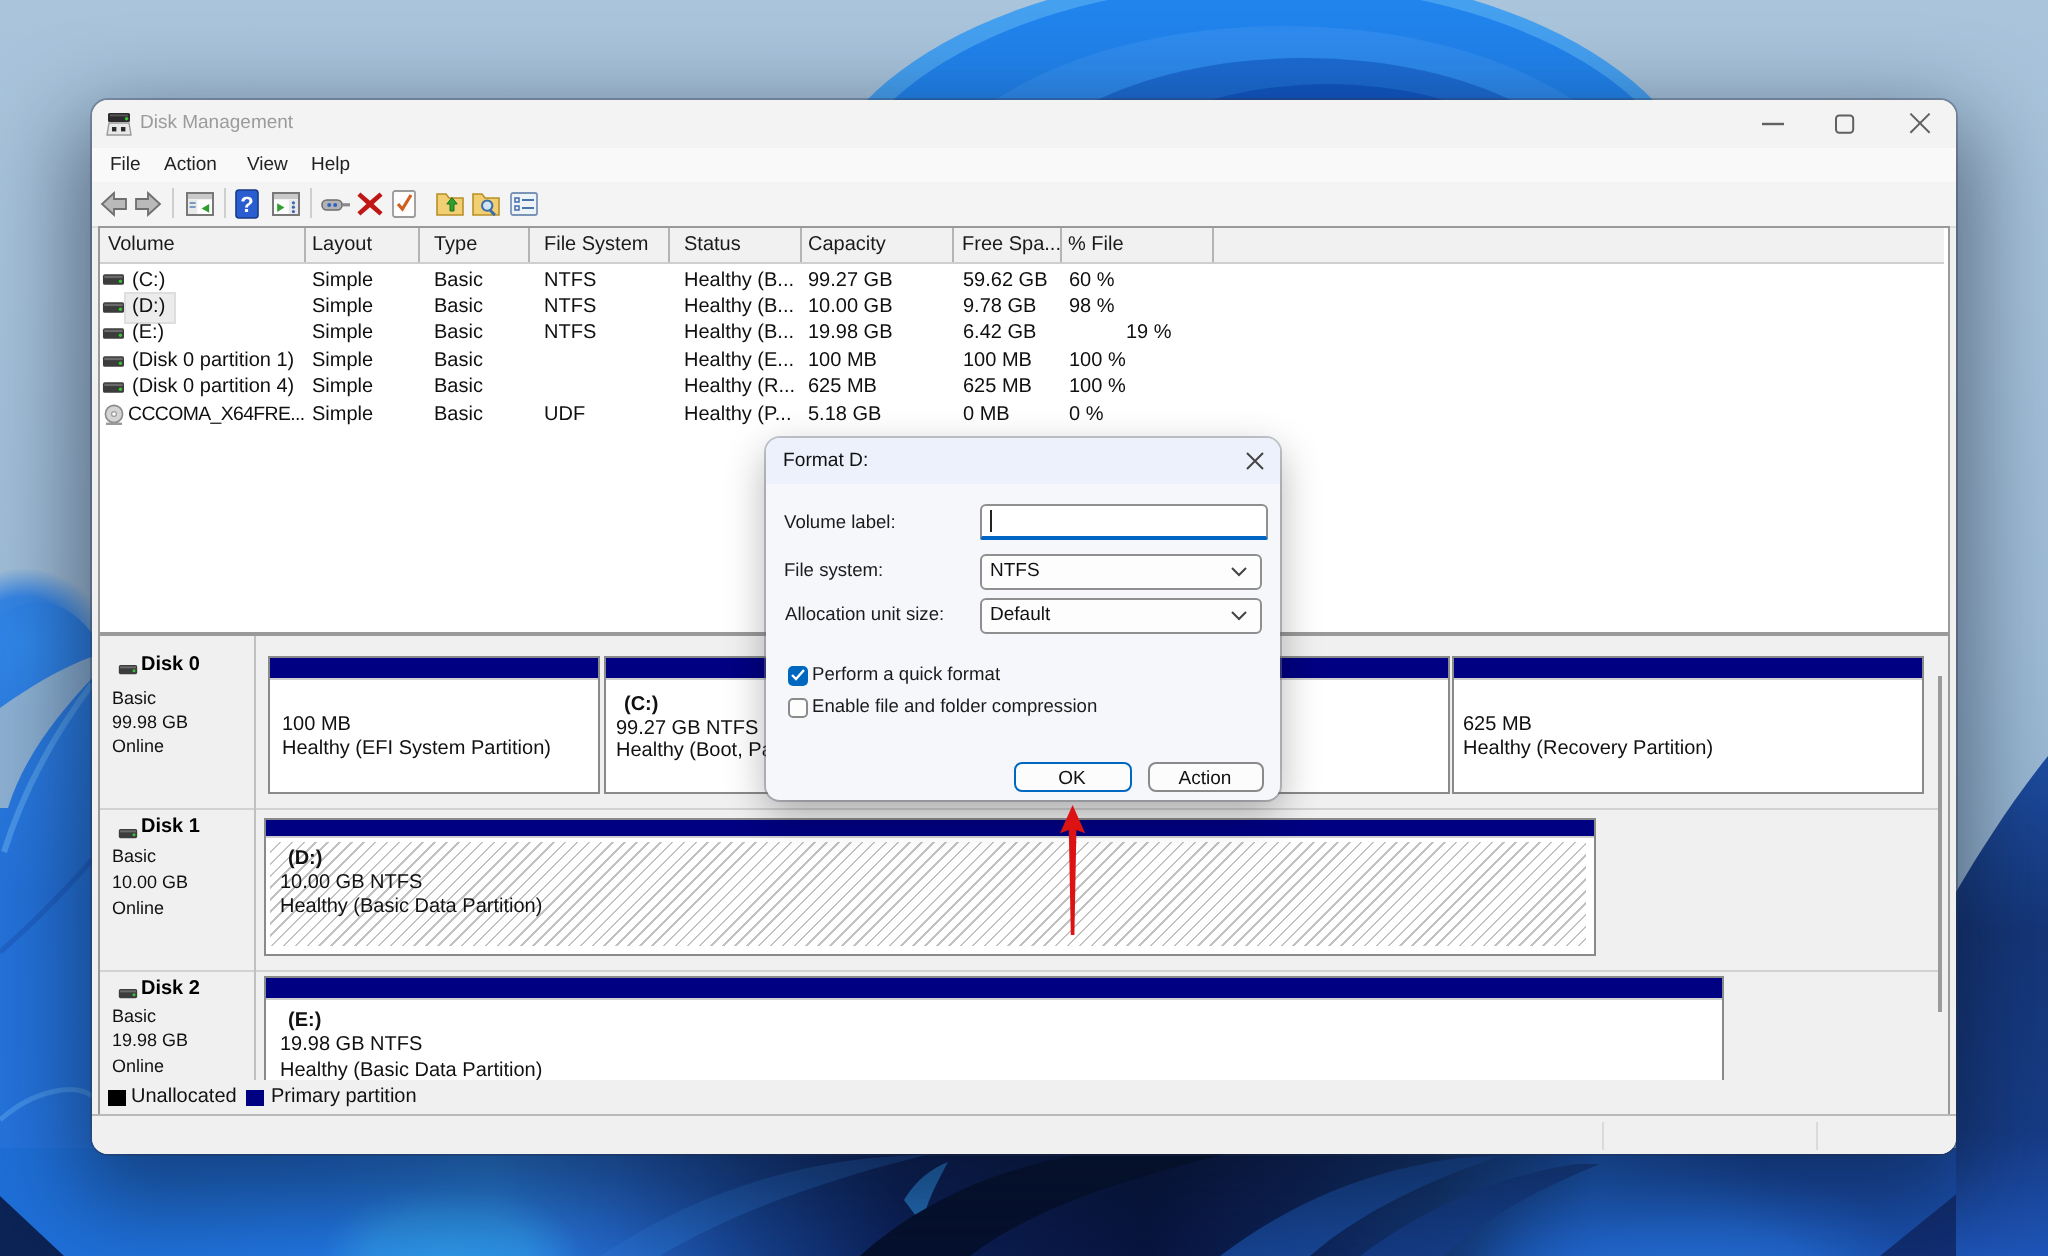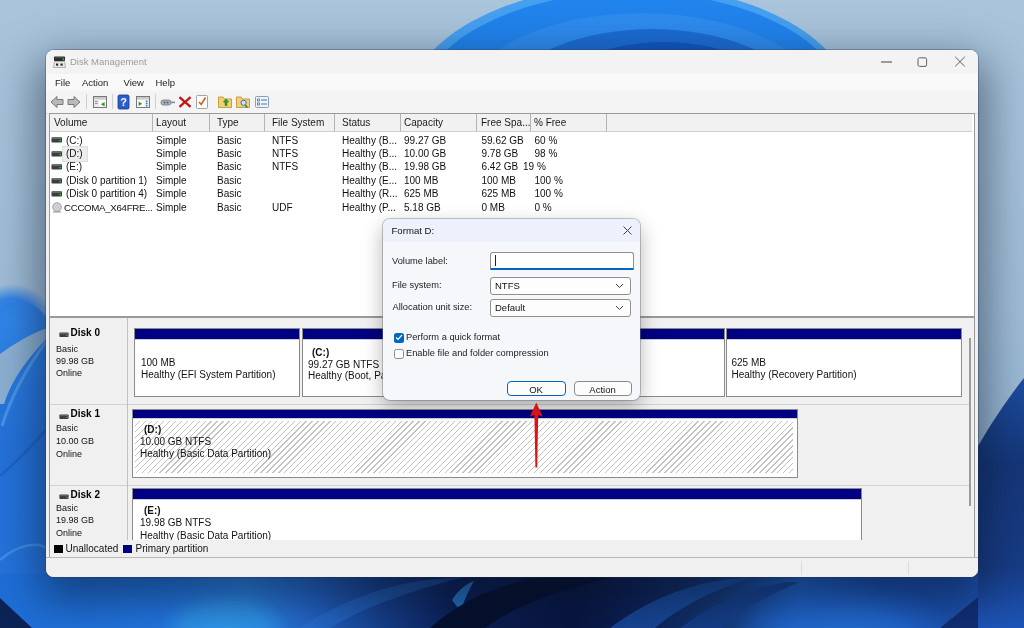--- a/index.html
+++ b/index.html
@@ -217,21 +217,21 @@
         <div class="hsep" style="left:426px"></div>
         <div class="hsep" style="left:480px"></div>
         <div class="hsep" style="left:556px"></div>
    <div class="htxt" style="left:4px">Volume</div>
    <div class="htxt" style="left:106px">Layout</div>
    <div class="htxt" style="left:167px">Type</div>
    <div class="htxt" style="left:222px">File System</div>
    <div class="htxt" style="left:292px">Status</div>
    <div class="htxt" style="left:354px">Capacity</div>
    <div class="htxt" style="left:431px">Free Spa...</div>
-   <div class="htxt" style="left:484px">% Free</div>
+   <div class="htxt" style="left:484px">% File</div>
   </div>
 
   <div style="position:absolute;left:12px;top:32.3px;width:24px;height:14px;background:#ececec;border:1px solid #dedede"></div>
   <div class="cell" style="left:16px;top:19.6px">(C:)</div>
   <div class="cell" style="left:16px;top:33px">(D:)</div>
   <div class="cell" style="left:16px;top:46.4px">(E:)</div>
   <div class="cell" style="left:16px;top:59.8px">(Disk 0 partition 1)</div>
   <div class="cell" style="left:16px;top:73.2px">(Disk 0 partition 4)</div>
   <div class="cell" style="left:14px;top:86.6px;font-size:9.7px;letter-spacing:-0.3px">CCCOMA_X64FRE...</div>
   <div class="cell" style="left:106px;top:19.6px">Simple</div>
@@ -263,21 +263,21 @@
   <div class="cell" style="left:354px;top:73.2px">625 MB</div>
   <div class="cell" style="left:354px;top:86.6px">5.18 GB</div>
   <div class="cell" style="left:431.5px;top:19.6px">59.62 GB</div>
   <div class="cell" style="left:431.5px;top:33px">9.78 GB</div>
   <div class="cell" style="left:431.5px;top:46.4px">6.42 GB</div>
   <div class="cell" style="left:431.5px;top:59.8px">100 MB</div>
   <div class="cell" style="left:431.5px;top:73.2px">625 MB</div>
   <div class="cell" style="left:431.5px;top:86.6px">0 MB</div>
   <div class="cell" style="left:484.5px;top:19.6px">60 %</div>
   <div class="cell" style="left:484.5px;top:33px">98 %</div>
-  <div class="cell" style="left:473px;top:46.4px">19 %</div>
+  <div class="cell" style="left:513px;top:46.4px">19 %</div>
   <div class="cell" style="left:484.5px;top:59.8px">100 %</div>
   <div class="cell" style="left:484.5px;top:73.2px">100 %</div>
   <div class="cell" style="left:484.5px;top:86.6px">0 %</div>
 
   <svg class="abs" style="left:0.5px;top:22.4px" width="11.5" height="8" viewBox="0 0 12 8">
         <rect x="0.5" y="1" width="11" height="5.5" rx="1" fill="#3c3c3c"></rect>
         <rect x="1.2" y="1.8" width="9.6" height="1.2" fill="#6a6a6a"></rect>
         <circle cx="9.6" cy="4.6" r="0.9" fill="#35c435"></circle>
       </svg>
   <svg class="abs" style="left:0.5px;top:35.8px" width="11.5" height="8" viewBox="0 0 12 8">

